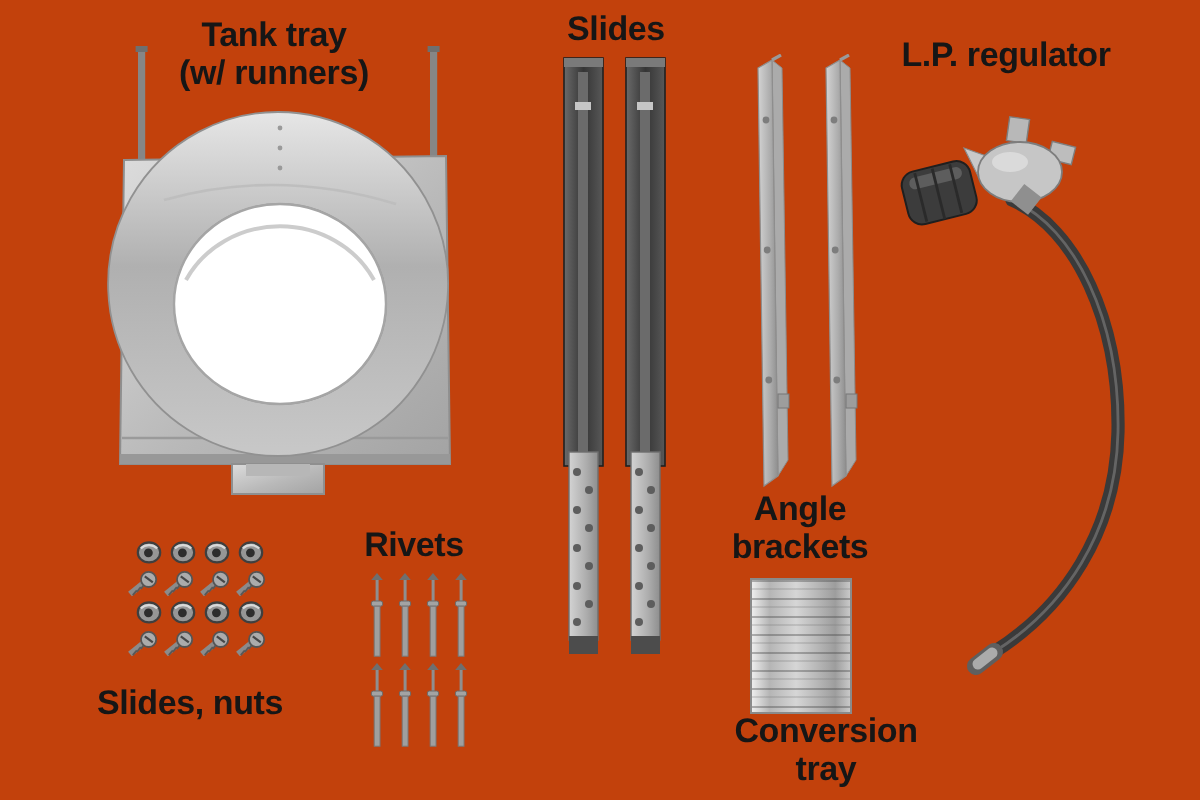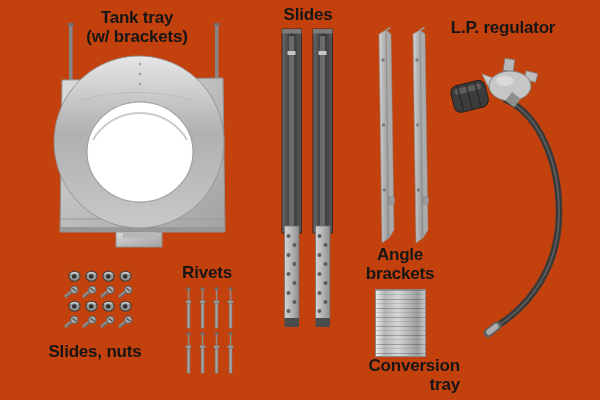--- a/index.html
+++ b/index.html
@@ -58,21 +58,21 @@
       <linearGradient id="gLight" x1="0" y1="0" x2="1" y2="0">
         <stop offset="0" stop-color="#d3d3d3"></stop>
           <stop offset="0.6" stop-color="#adadad"></stop>
           <stop offset="1" stop-color="#8e8e8e"></stop>
       </linearGradient>
     </defs>
   </svg>
 
   <div class="lbl" style="left:57px;top:8px;width:160px;">
     <div>Tank tray</div>
-    <div>(w/ brackets)</div>
+    <div>(w/ runners)</div>
   </div>
 
   <div class="lbl" style="left:258px;top:5px;width:100px;">
     <div>Slides</div>
   </div>
 
   <div class="lbl" style="left:423px;top:18px;width:160px;">
     <div>L.P. regulator</div>
   </div>
 
@@ -82,21 +82,21 @@
 
   <div class="lbl" style="left:157px;top:263px;width:100px;">
     <div>Rivets</div>
   </div>
 
   <div class="lbl" style="left:350px;top:245px;width:100px;">
     <div>Angle</div>
     <div>brackets</div>
   </div>
 
-  <div class="lbl" style="left:340px;top:356px;width:120px;text-align:right;">
+  <div class="lbl" style="left:353px;top:356px;width:120px;">
     <div>Conversion</div>
     <div>tray</div>
   </div>
 
   <svg class="abs" style="left:52px;top:20px;" width="178" height="232" viewBox="0 0 178 232">
 
     <rect x="17" y="4" width="3.6" height="70" fill="#868686"></rect>
     <rect x="163" y="4" width="3.6" height="70" fill="#868686"></rect>
     <rect x="15.8" y="3" width="6" height="3" fill="#6f6f6f"></rect>
     <rect x="161.8" y="3" width="6" height="3" fill="#6f6f6f"></rect>

